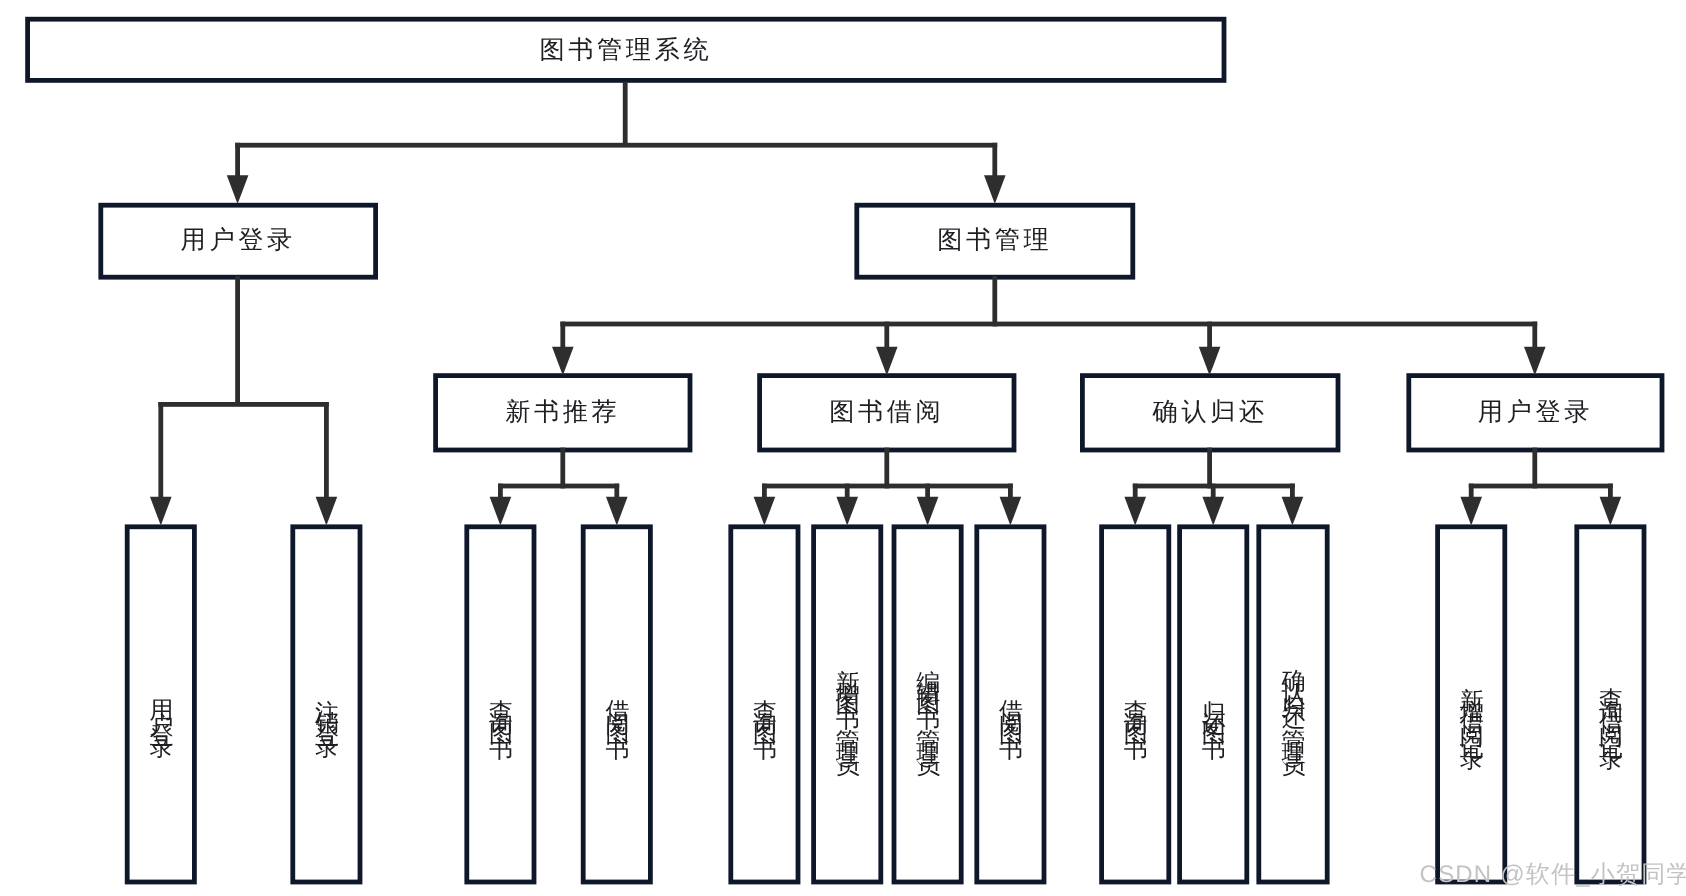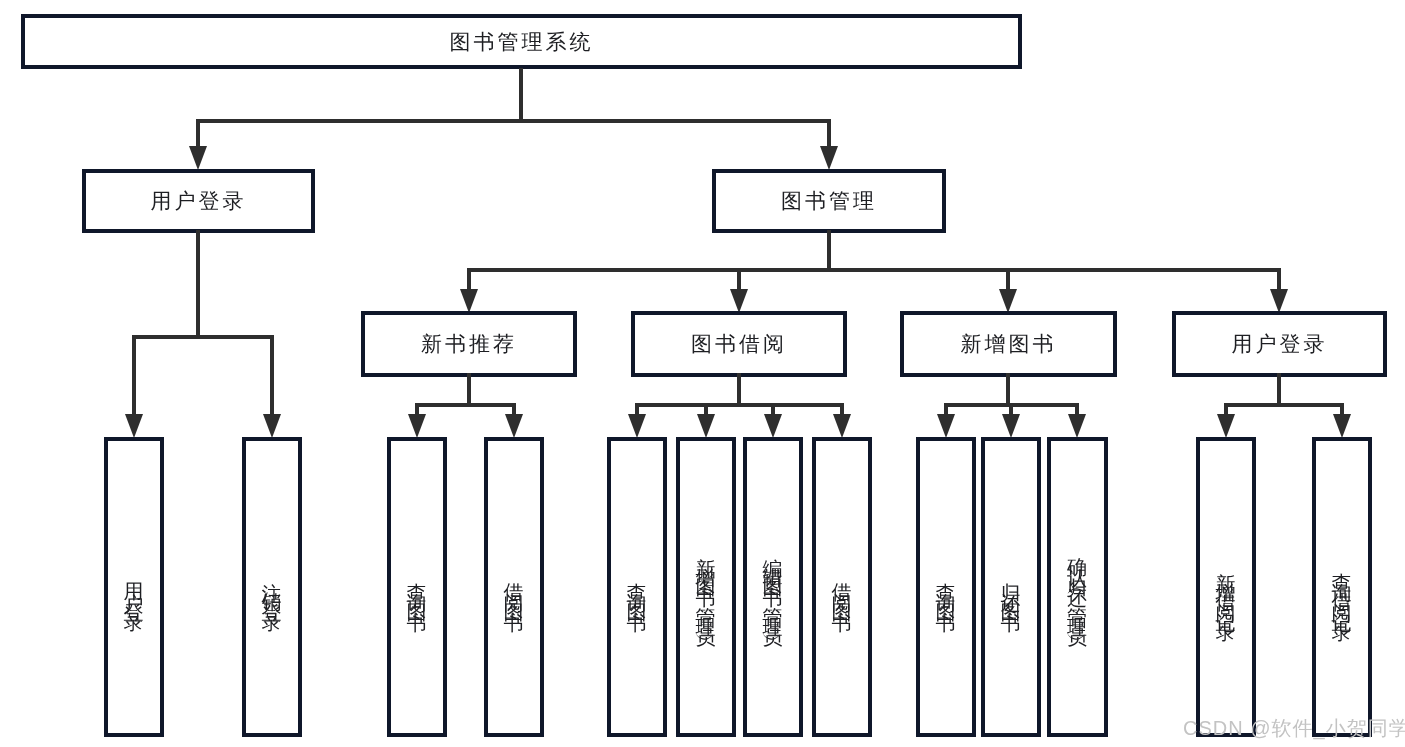--- a/index.html
+++ b/index.html
@@ -65,21 +65,21 @@
   <div class="line vl" style="left:737px;top:268px;height:24px"></div>
   <div class="line vl" style="left:1006px;top:268px;height:24px"></div>
   <div class="line vl" style="left:1277px;top:268px;height:24px"></div>
   <div class="arrow" style="left:460px;top:289px"></div>
   <div class="arrow" style="left:730px;top:289px"></div>
   <div class="arrow" style="left:999px;top:289px"></div>
   <div class="arrow" style="left:1270px;top:289px"></div>
 
   <div class="node" style="left:361px;top:311px;width:216px;height:66px">新书推荐</div>
   <div class="node" style="left:631px;top:311px;width:216px;height:66px">图书借阅</div>
-  <div class="node" style="left:900px;top:311px;width:217px;height:66px">新增图书</div>
+  <div class="node" style="left:900px;top:311px;width:217px;height:66px">确认归还</div>
   <div class="node" style="left:1172px;top:311px;width:215px;height:66px">用户登录</div>
 
   <div class="line vl" style="left:467px;top:373px;height:34px"></div>
   <div class="line hl" style="left:415px;top:403px;width:101px"></div>
   <div class="line vl" style="left:415px;top:403px;height:14px"></div>
   <div class="line vl" style="left:512px;top:403px;height:14px"></div>
   <div class="arrow" style="left:408px;top:414px"></div>
   <div class="arrow" style="left:505px;top:414px"></div>
 
   <div class="line vl" style="left:737px;top:373px;height:34px"></div>

